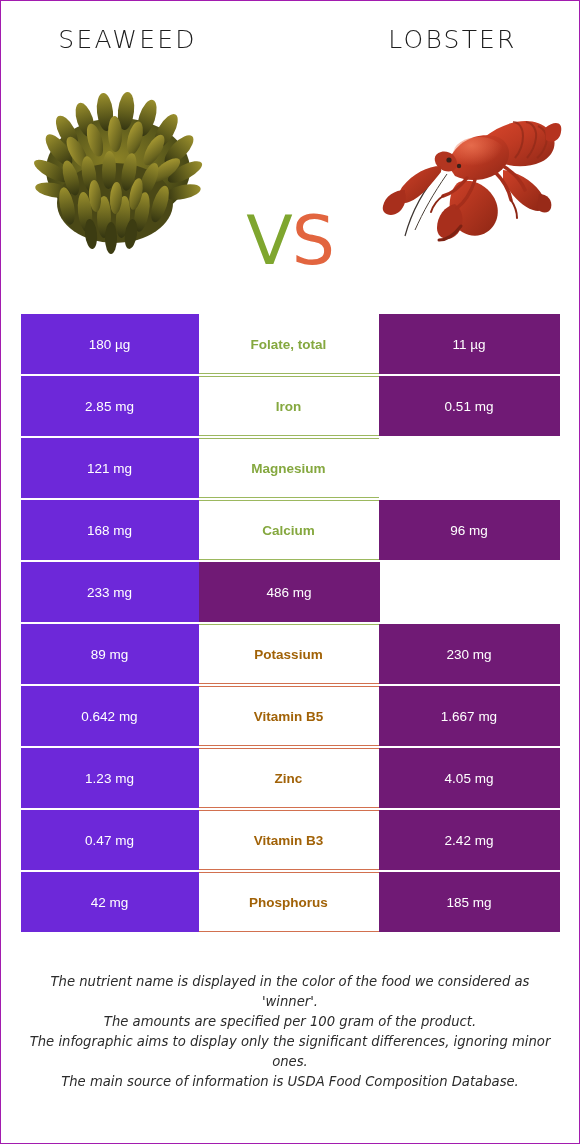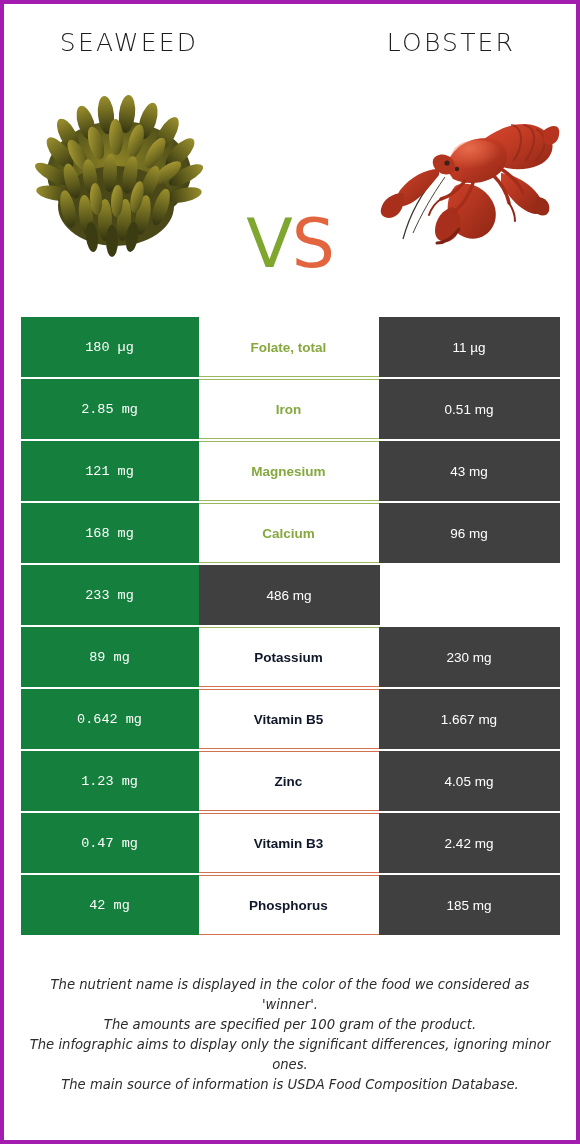--- a/index.html
+++ b/index.html
@@ -13,21 +13,21 @@
     background: #ffffff;
     font-family: "Liberation Sans", sans-serif;
     color: #2b2b2b;
     overflow: hidden;
   }
   .page {
     position: relative;
     width: 580px;
     height: 1144px;
     box-sizing: border-box;
-    border: 4px solid #a21caf;
+    border: 1px solid #a21caf;
     background: #fff;
   }
 
   
   .hero {
     position: relative;
     height: 300px;
   }
   .hero-titles {
     display: flex;
@@ -87,39 +87,38 @@
   }
   .cell {
     display: flex;
     align-items: center;
     justify-content: center;
     font-size: 13.5px;
     box-sizing: border-box;
   }
   .cell.left {
     width: 178px;
-    background: #15803d;
+    background: #6d28d9;
     color: #ffffff;
-    font-family: Liberation Mono, monospace;
   }
   .cell.right {
     width: 181px;
-    background: #404040;
+    background: #701a75;
     color: #ffffff;
   }
   .cell.mid {
     width: 180px;
     background: #ffffff;
     font-weight: bold;
     font-size: 13.5px;
     border-top: 1px solid transparent;
     border-bottom: 1px solid transparent;
   }
   .cell.mid.win-green { color: #85a83f; }
-  .cell.mid.win-orange { color: #0f172a; }
+  .cell.mid.win-orange { color: #a16207; }
   .row.sep-green .cell.mid  { border-bottom-color: #9cb85f; }
   .row.sep-orange .cell.mid { border-bottom-color: #d2704f; }
   .row.top-green .cell.mid  { border-top-color: #9cb85f; }
   .row.top-orange .cell.mid { border-top-color: #d2704f; }
 
   
   .footer {
     margin-top: 40px;
     padding: 0 24px;
     text-align: center;
@@ -292,21 +291,20 @@
         <div class="cell right">11 µg</div>
       </div>
       <div class="row sep-green top-green">
         <div class="cell left">2.85 mg</div>
         <div class="cell mid win-green">Iron</div>
         <div class="cell right">0.51 mg</div>
       </div>
       <div class="row sep-green top-green">
         <div class="cell left">121 mg</div>
         <div class="cell mid win-green">Magnesium</div>
-        <div class="cell right">43 mg</div>
       </div>
       <div class="row sep-green top-green">
         <div class="cell left">168 mg</div>
         <div class="cell mid win-green">Calcium</div>
         <div class="cell right">96 mg</div>
       </div>
       <div class="row sep-green top-green">
         <div class="cell left">233 mg</div>
         <div class="cell right">486 mg</div>
       </div>

